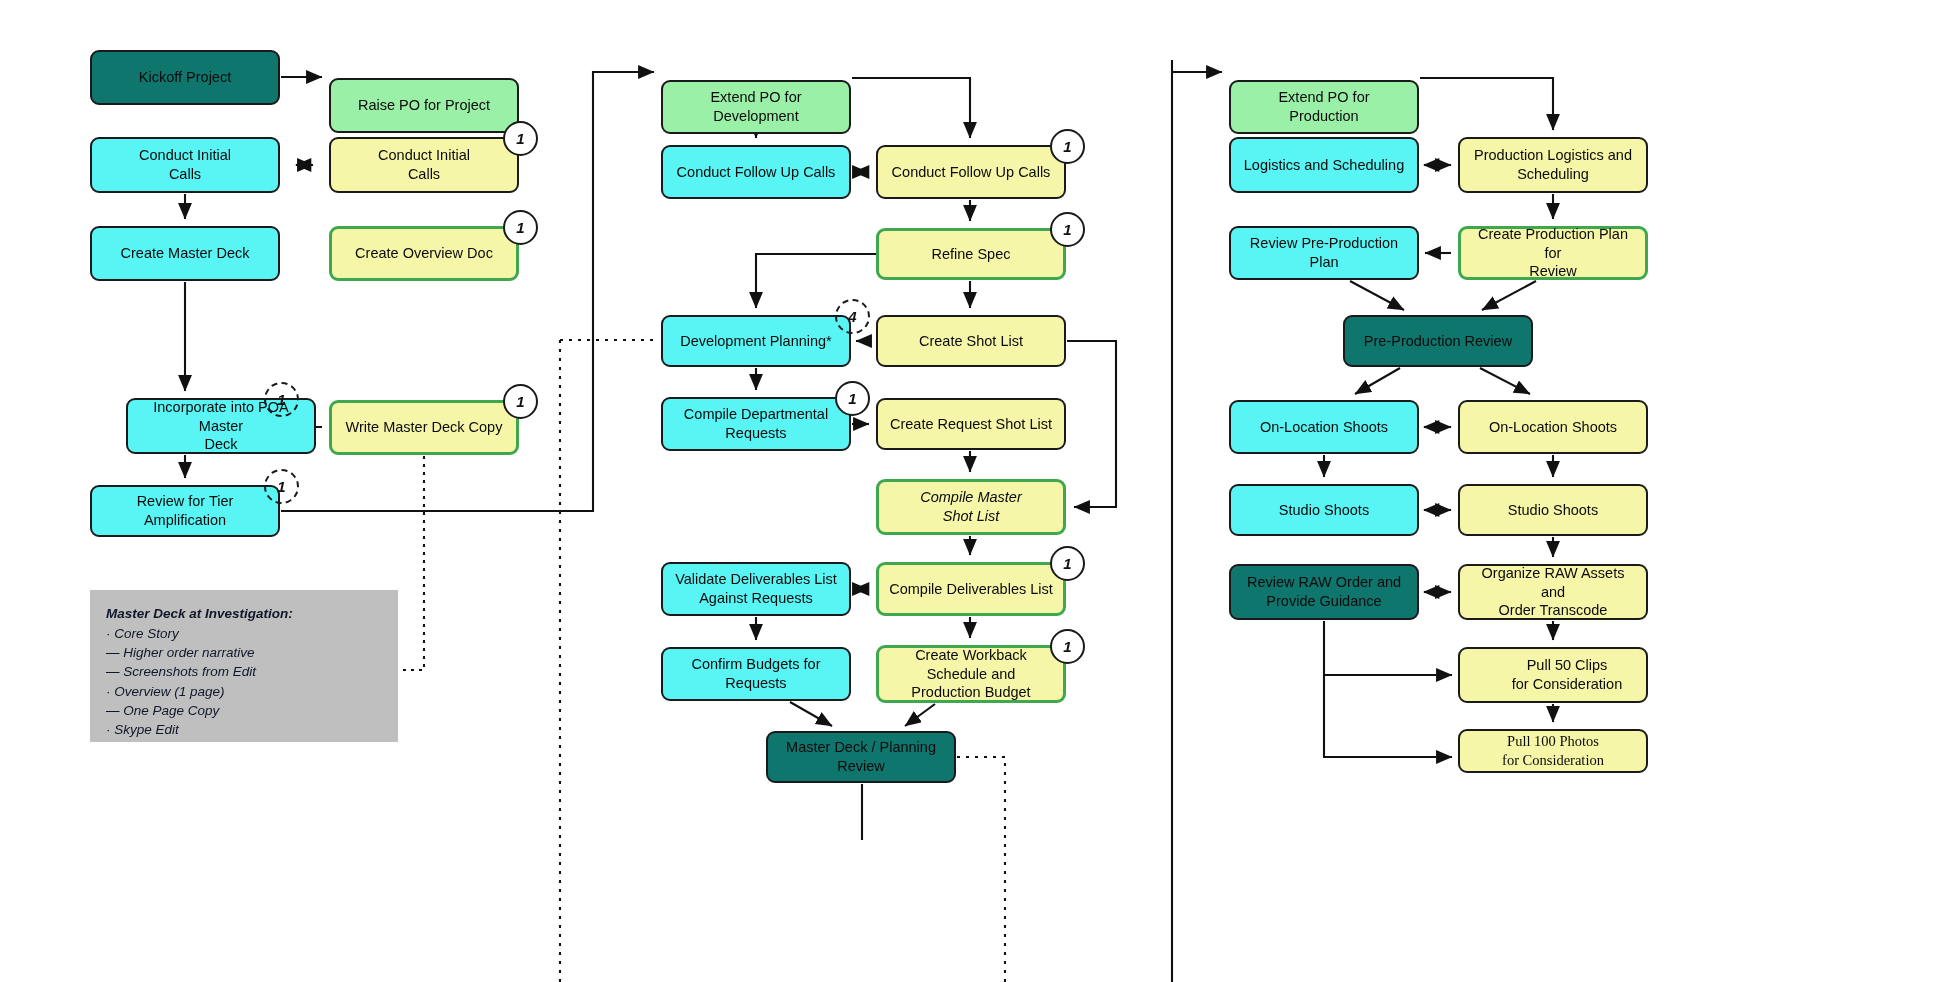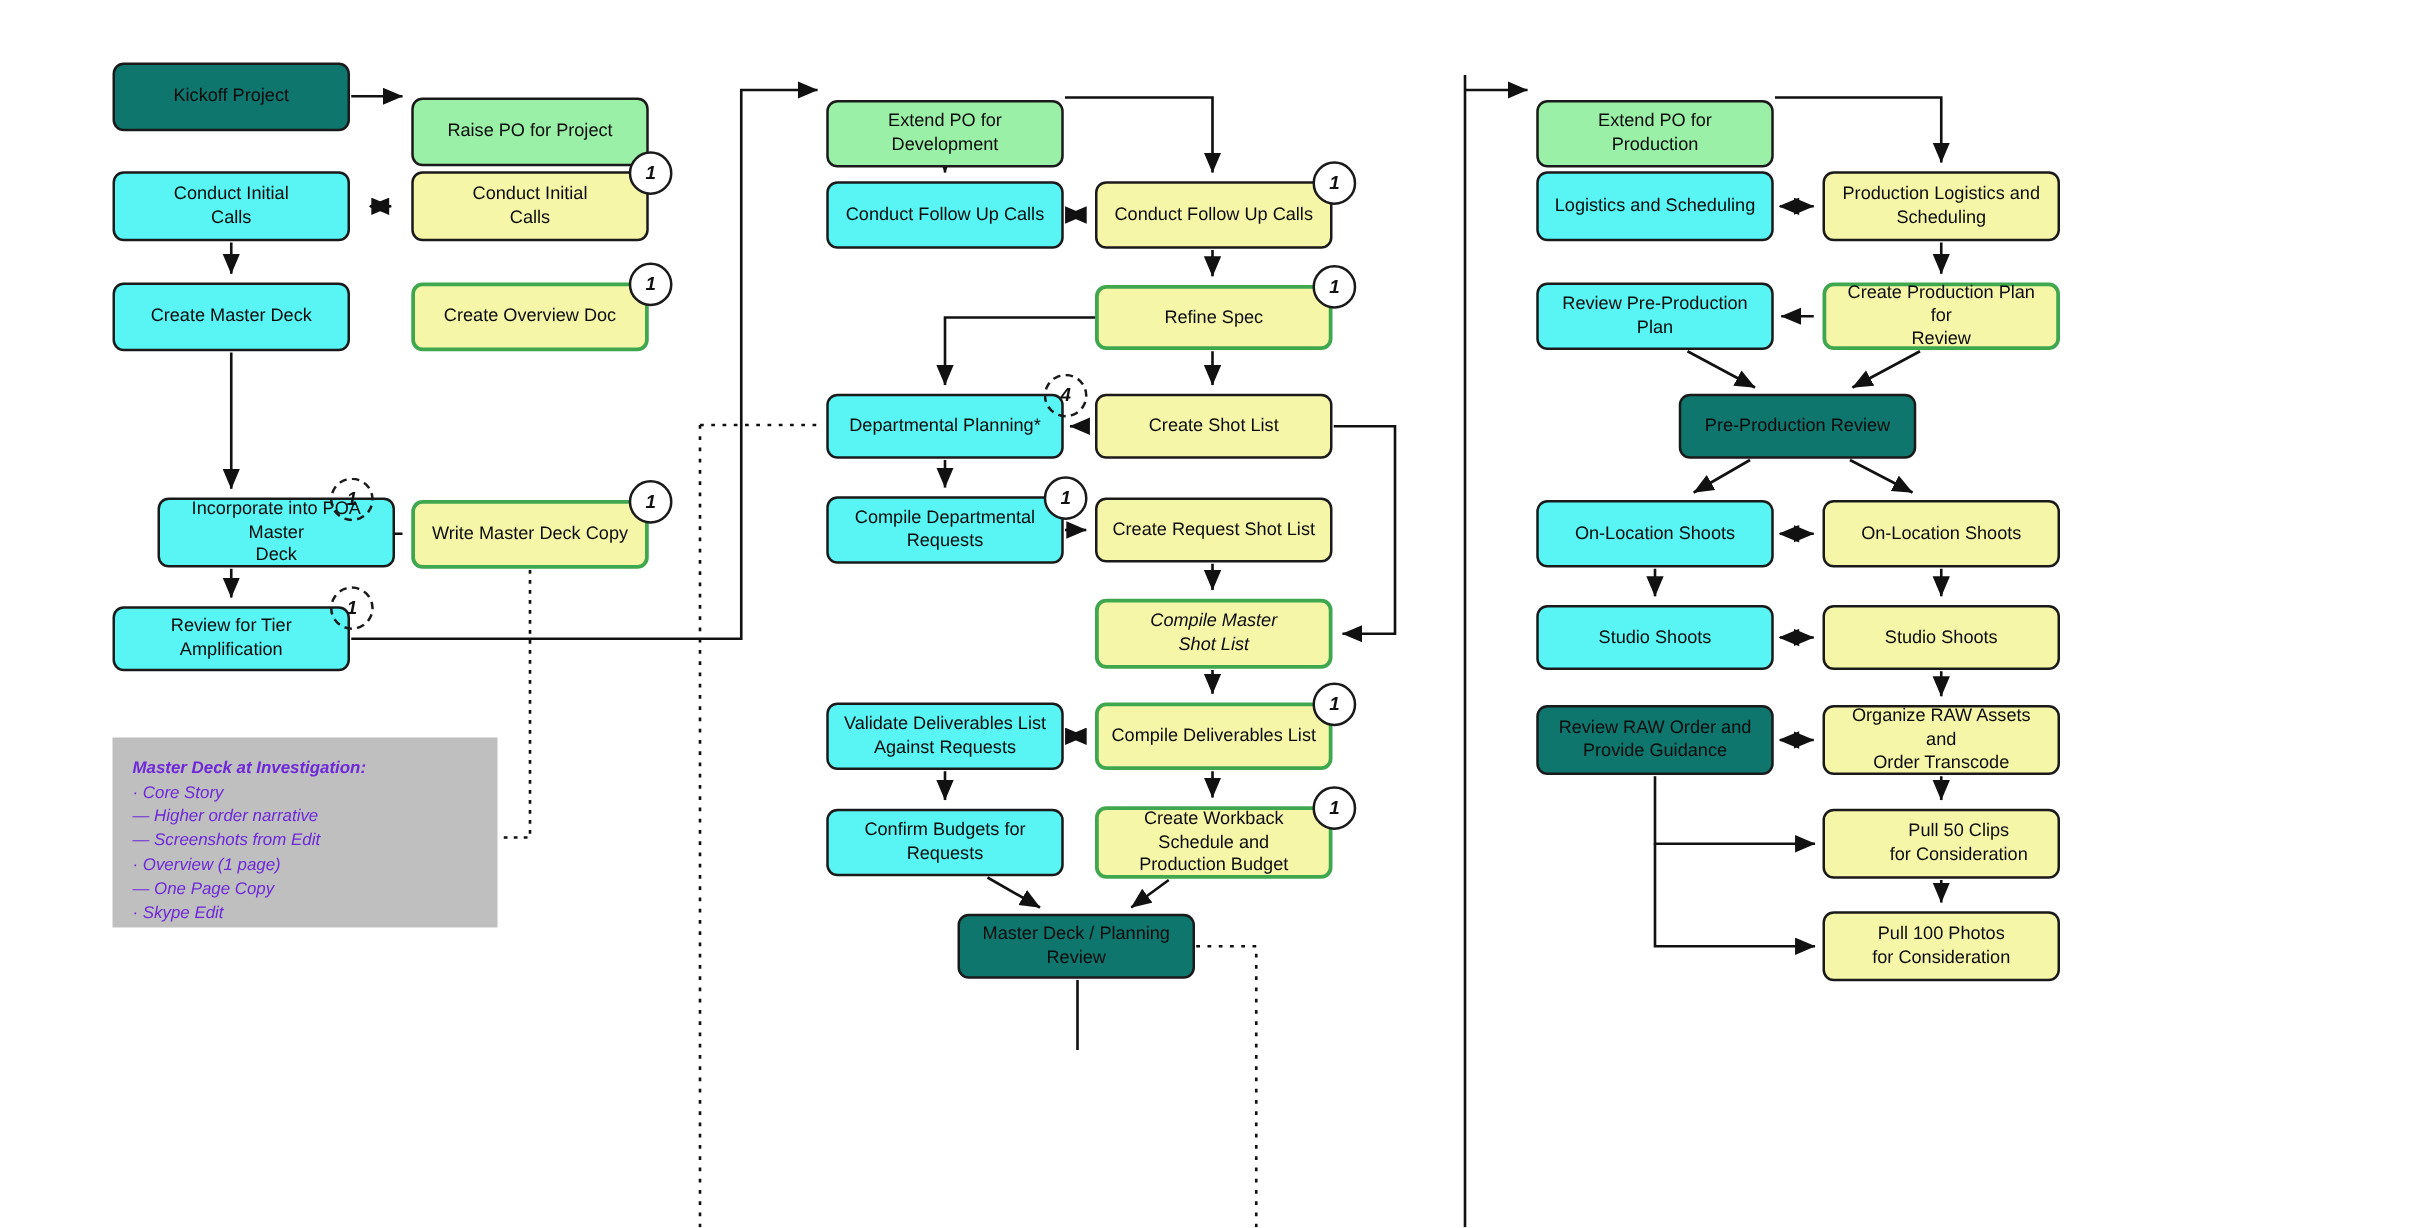--- a/index.html
+++ b/index.html
@@ -32,21 +32,21 @@
     border:2px solid #1a1a1a;
     display:flex;align-items:center;justify-content:center;
     font-size:15px;font-weight:bold;font-style:italic;
     color:#111;
     z-index:9;
   }
   .badge.dashed{border-style:dashed;background:transparent;}
   .note{
     position:absolute;
     background:#bfbfbf;
-    color:#6d28d9;
+    color:#0f172a;
     font-style:italic;
     font-size:13.5px;
     line-height:1.42;
     padding:14px 16px;
     box-sizing:border-box;
     z-index:4;
   }
   .note .note-title{font-weight:bold;font-style:italic;margin-bottom:1px;}
   .note .note-line{white-space:pre;}
 </style>
@@ -164,21 +164,21 @@
       <div class="node n-cyan" style="left: 661px; top: 145px; width: 190px; height: 54px;">
         <span>Conduct Follow Up Calls</span>
       </div>
       <div class="node n-yellow" style="left: 876px; top: 145px; width: 190px; height: 54px;">
         <span>Conduct Follow Up Calls</span>
       </div>
       <div class="node n-yellow ring-green" style="left: 876px; top: 228px; width: 190px; height: 52px;">
         <span>Refine Spec</span>
       </div>
       <div class="node n-cyan" style="left: 661px; top: 315px; width: 190px; height: 52px;">
-        <span>Departmental Planning*</span>
+        <span>Development Planning*</span>
       </div>
       <div class="node n-yellow" style="left: 876px; top: 315px; width: 190px; height: 52px;">
         <span>Create Shot List</span>
       </div>
       <div class="node n-cyan" style="left: 661px; top: 397px; width: 190px; height: 54px;">
         <span>Compile Departmental
 Requests</span>
       </div>
       <div class="node n-yellow" style="left: 876px; top: 398px; width: 190px; height: 52px;">
         <span>Create Request Shot List</span>
@@ -242,21 +242,21 @@
 Provide Guidance</span>
       </div>
       <div class="node n-yellow" style="left: 1458px; top: 564px; width: 190px; height: 56px;">
         <span>Organize RAW Assets and
 Order Transcode</span>
       </div>
       <div class="node n-yellow" style="left: 1458px; top: 647px; width: 190px; height: 56px; padding-left: 36px;">
         <span>Pull 50 Clips
 for Consideration</span>
       </div>
-      <div class="node n-yellow" style="left: 1458px; top: 729px; width: 190px; height: 56px;">
+      <div class="node n-yellow" style="left: 1458px; top: 729px; width: 190px; height: 44px; font-family: Liberation Serif, serif;">
         <span>Pull 100 Photos
 for Consideration</span>
       </div>
     </div>
   <div id="note-host">
       <div class="note" style="left: 90px; top: 590px; width: 308px; height: 152px;">
         <div class="note-title">Master Deck at Investigation:</div>
         <div class="note-line">· Core Story</div>
         <div class="note-line">— Higher order narrative</div>
         <div class="note-line">— Screenshots from Edit</div>

